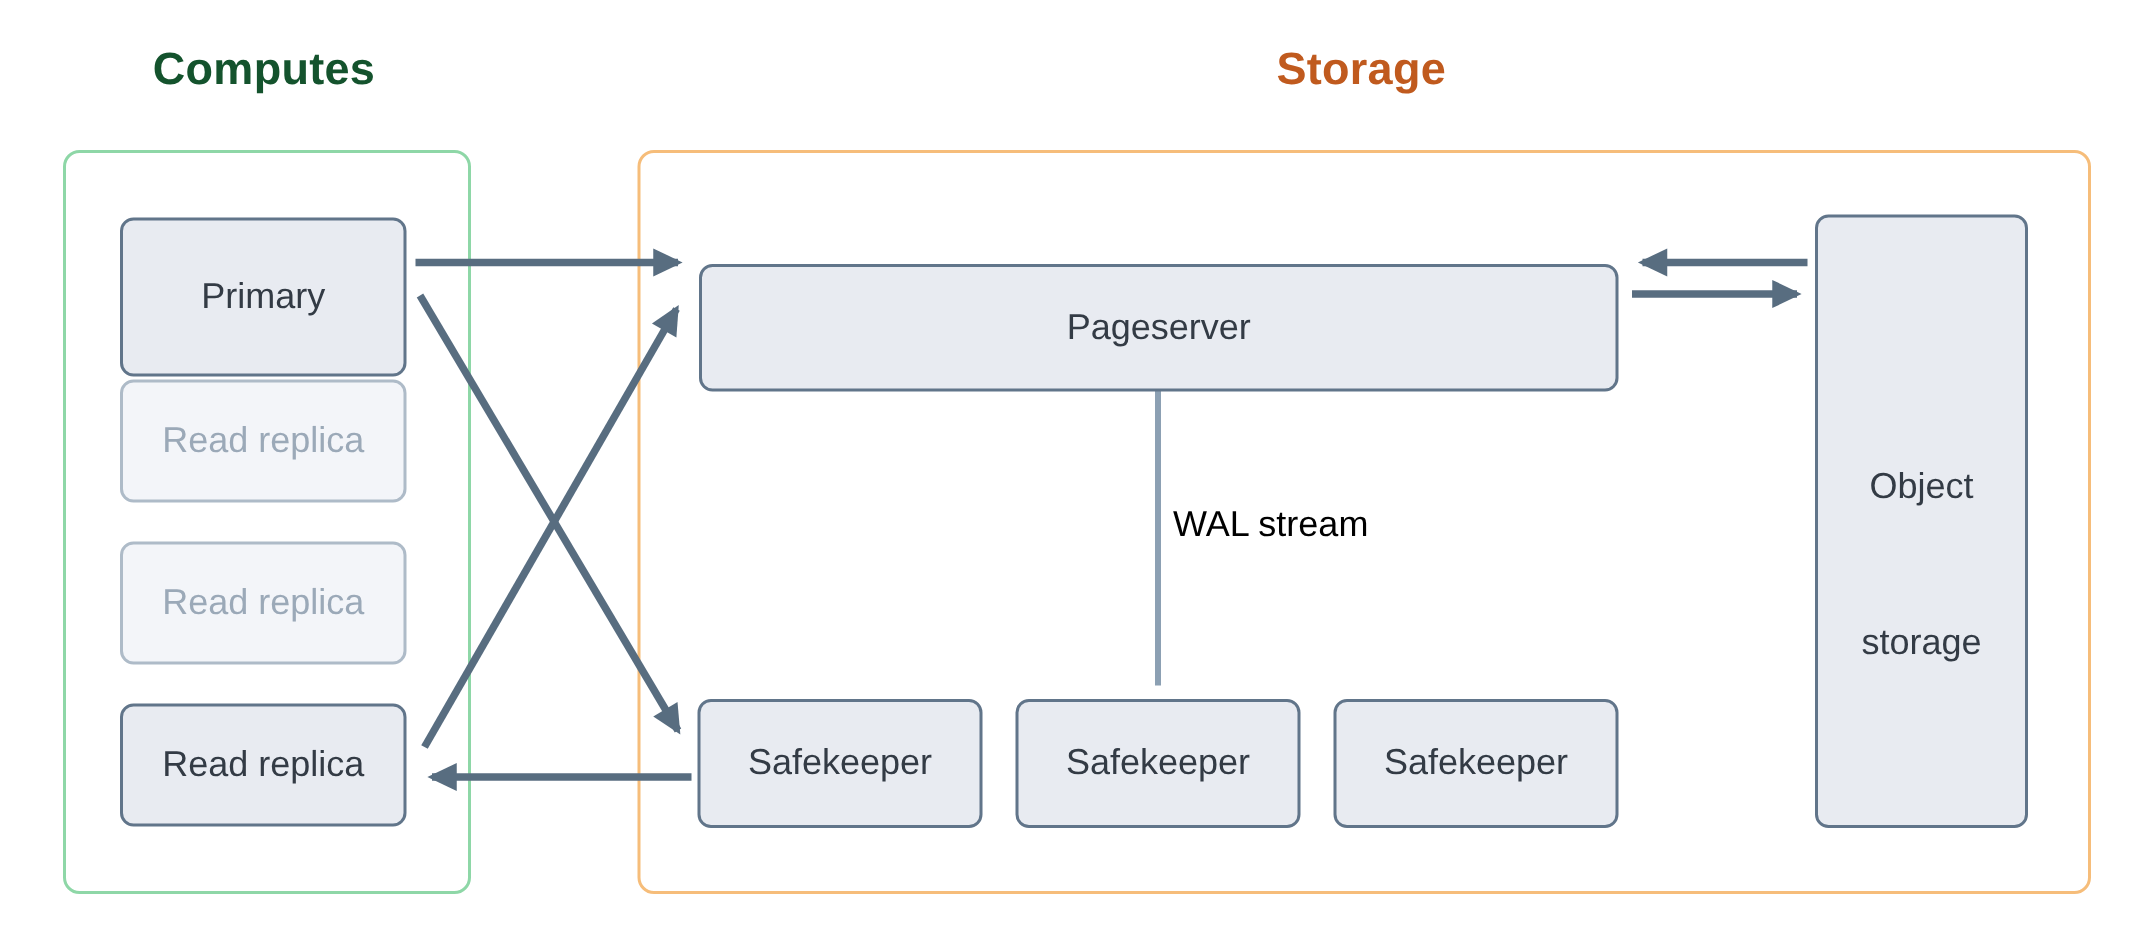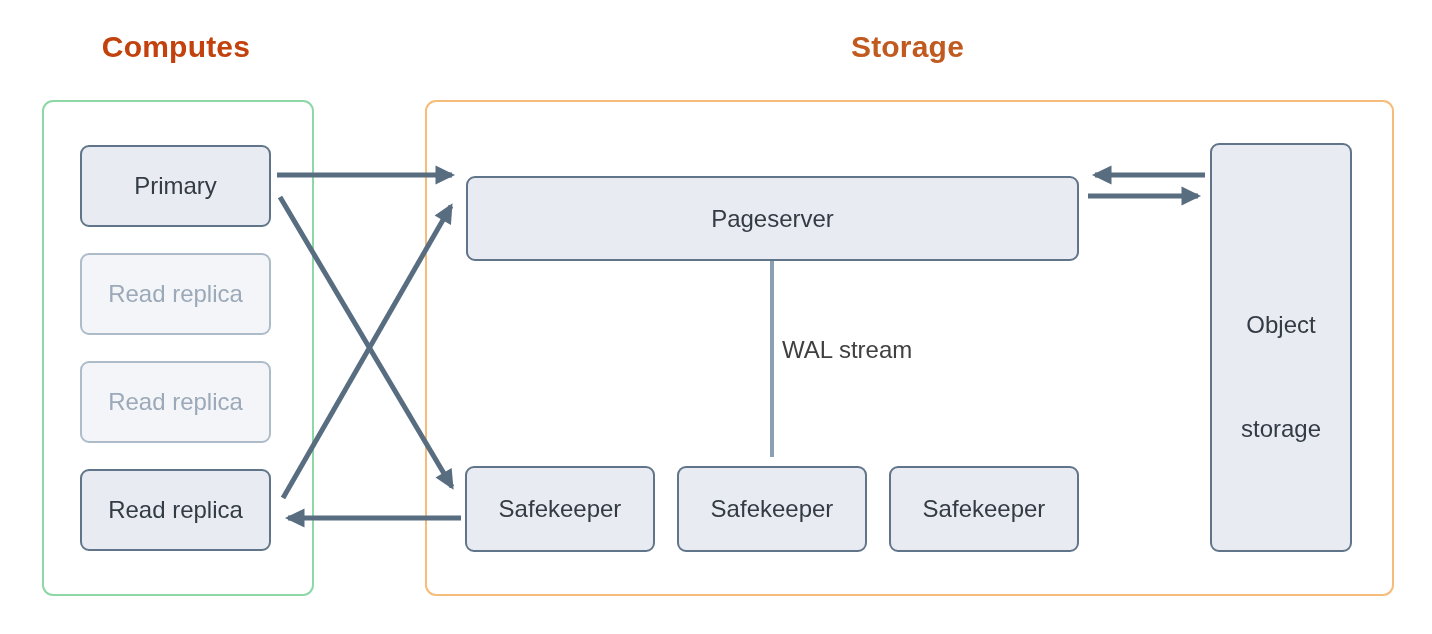--- a/index.html
+++ b/index.html
@@ -3,51 +3,51 @@
 <meta charset="utf-8">
 <style>
   html,body{margin:0;padding:0;background:#ffffff;}
   body{width:1432px;height:634px;font-family:"Liberation Sans",sans-serif;}
   .canvas{position:relative;width:1432px;height:634px;background:#ffffff;overflow:hidden;}
 
   .section-title{
     position:absolute;top:30px;font-size:30px;font-weight:700;text-align:center;
     letter-spacing:.2px;
   }
-  .computes-title{left:42px;width:268px;color:#c2410c;}
+  .computes-title{left:42px;width:268px;color:#14532d;}
   .storage-title{left:425px;width:965px;color:#c05a1e;}
 
   .group{position:absolute;border-radius:11px;background:transparent;}
   .computes-group{left:42px;top:100px;width:268px;height:492px;border:2px solid #8ed7a7;}
   .storage-group{left:425px;top:100px;width:965px;height:492px;border:2px solid #f6bd7a;}
 
   .arrow-layer{position:absolute;left:0;top:0;width:1432px;height:634px;pointer-events:none;}
 
   .node{
     position:absolute;display:flex;align-items:center;justify-content:center;
     border-radius:9px;font-size:24px;box-sizing:border-box;text-align:center;
   }
   .node.active{background:#e8ebf1;border:2px solid #61758a;color:#333b45;}
   .node.inactive{background:#f3f5f9;border:2px solid #aebbc8;color:#9ba9b8;}
 
-  .n-primary{left:80px;top:145px;width:191px;height:82px;}
+  .n-primary{left:80px;top:145px;width:191px;height:106px;}
   .n-rr1{left:80px;top:253px;width:191px;height:82px;}
   .n-rr2{left:80px;top:361px;width:191px;height:82px;}
   .n-rr3{left:80px;top:469px;width:191px;height:82px;}
   .n-pageserver{left:466px;top:143px;width:613px;height:85px;margin-top:33px;}
   .n-sk1{left:465px;top:466px;width:190px;height:86px;}
   .n-sk2{left:677px;top:466px;width:190px;height:86px;}
   .n-sk3{left:889px;top:466px;width:190px;height:86px;}
   .n-objstore{
     left:1210px;top:143px;width:142px;height:409px;
     flex-direction:column;justify-content:center;row-gap:76px;padding-top:59px;
   }
 
   .wal-label{
-    position:absolute;left:782px;top:336px;font-size:24px;color:#404040;white-space:nowrap;
+    position:absolute;left:782px;top:336px;font-size:24px;color:#000000;white-space:nowrap;
   }
 </style>
 </head>
 <body>
 
 <div class="canvas">
 
   <div class="section-title computes-title">Computes</div>
   <div class="section-title storage-title">Storage</div>
 

